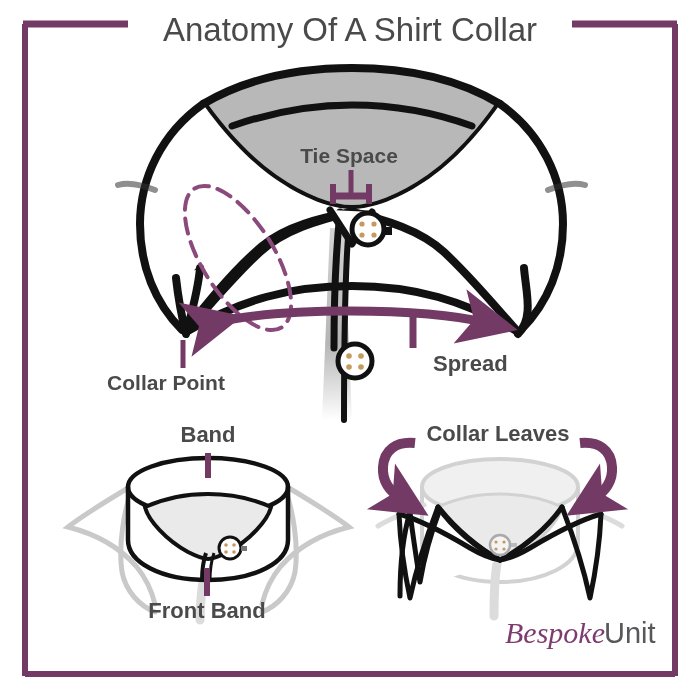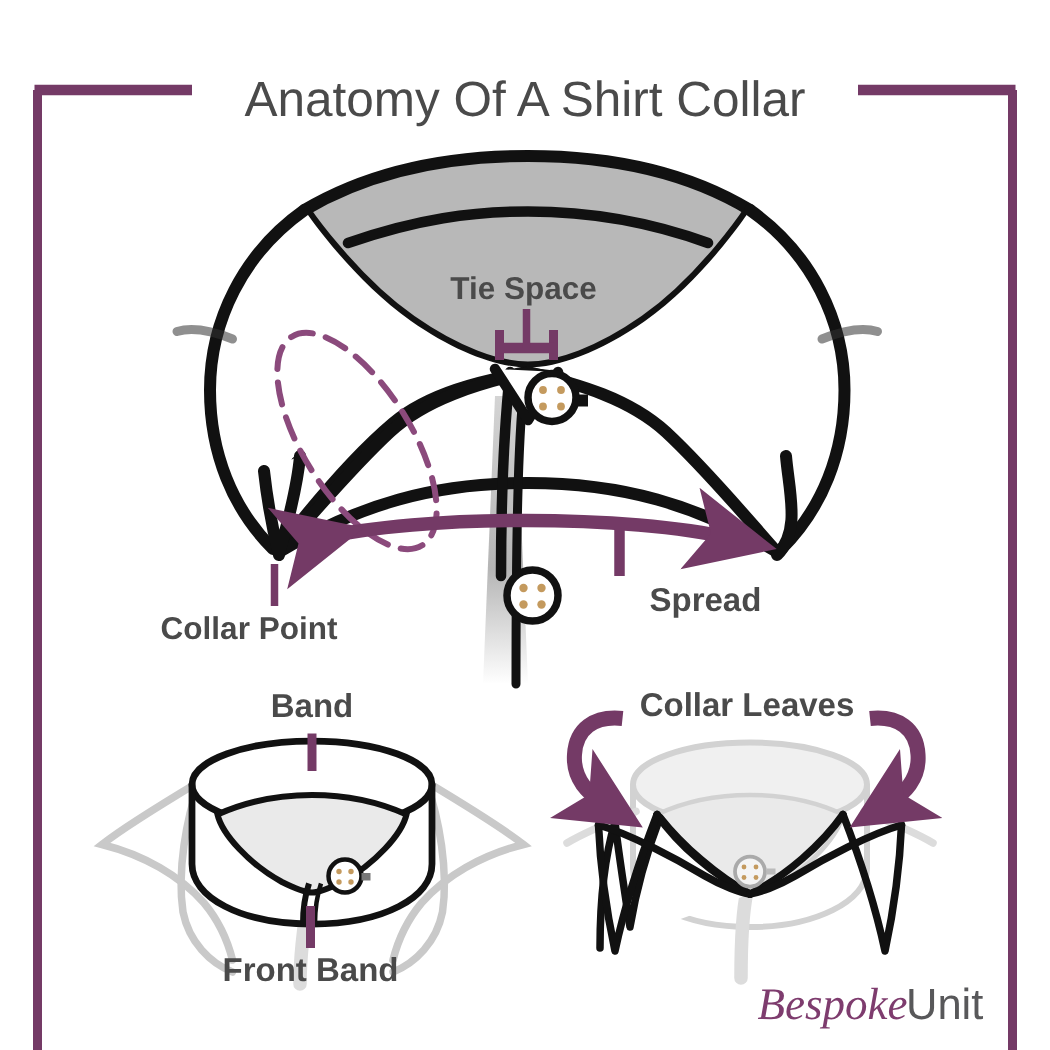--- a/index.html
+++ b/index.html
@@ -13,21 +13,20 @@
     font-family: "Liberation Sans", sans-serif;
     overflow: hidden;
     position: relative;
   }
   #infographic {
     position: absolute;
     top: 0;
     left: 0;
     width: 700px;
     height: 500px;
-    margin-top: 36px;
   }
   svg { display: block; }
   .lbl {
     font-family: "Liberation Sans", sans-serif;
     font-weight: bold;
     fill: #4a4a4a;
   }
   .title-txt {
     font-family: "Liberation Sans", sans-serif;
     font-weight: normal;

